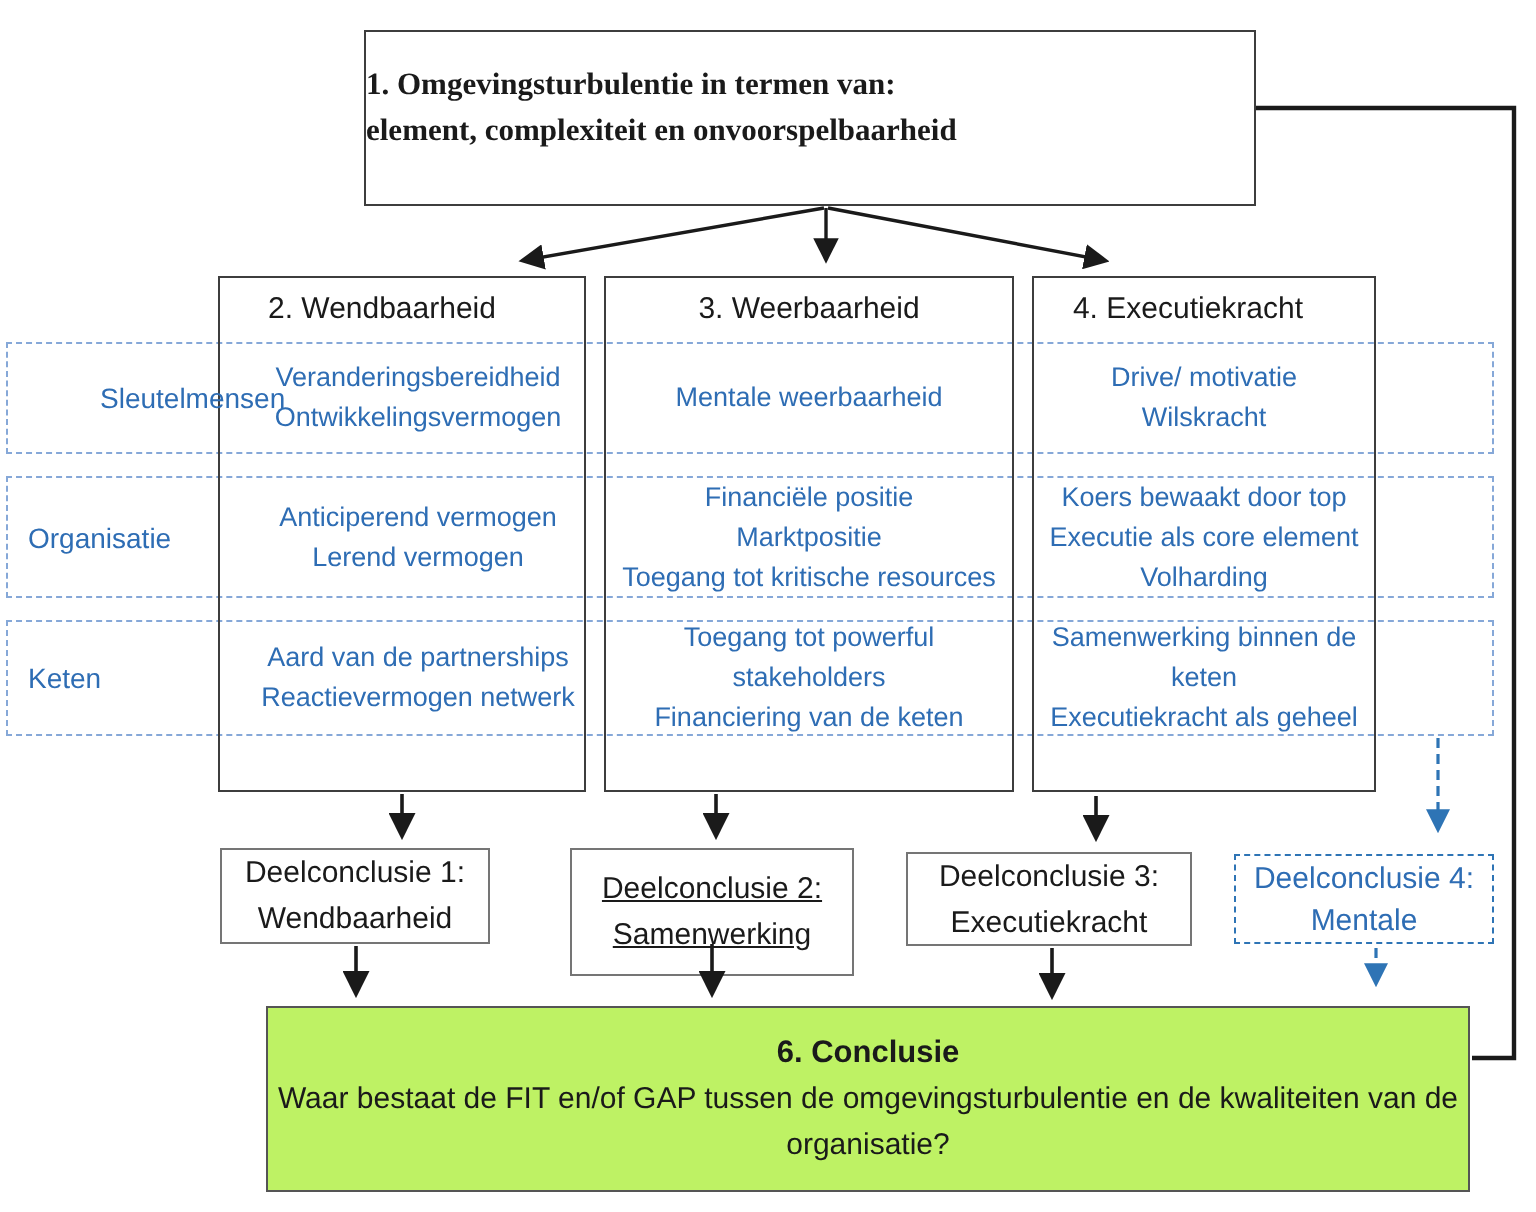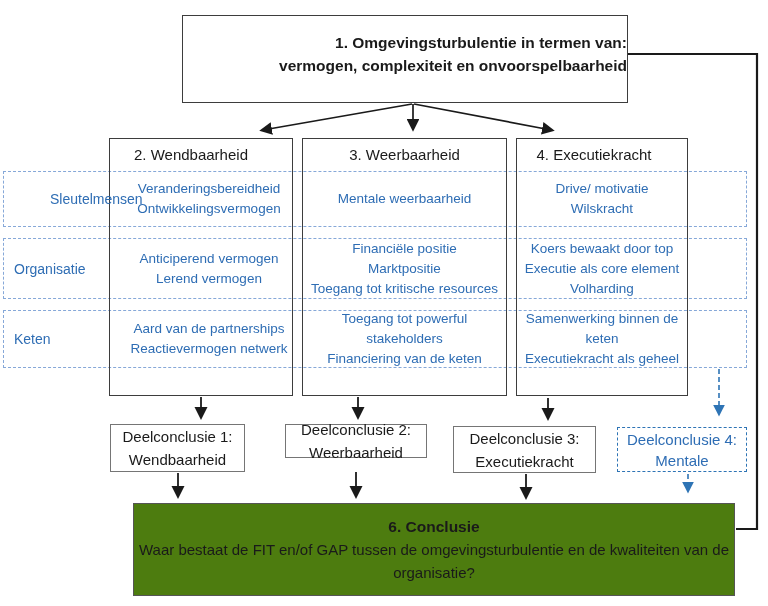--- a/index.html
+++ b/index.html
@@ -11,21 +11,21 @@
     --ink:#1A1A1A;
   }
   *{margin:0;padding:0;box-sizing:border-box;}
   html,body{background:#fff;}
   body{font-family:"Liberation Sans",sans-serif;}
   .canvas{position:relative;width:768px;height:606px;background:#fff;overflow:hidden;}
 
   
   .top-box{position:absolute;left:182px;top:15px;width:446px;height:88px;
     border:1.5px solid var(--box-border);display:flex;flex-direction:column;
-    justify-content:center;align-items:flex-end;padding-bottom:10px;}
+    justify-content:center;align-items:flex-start;padding-bottom:10px;font-family:Liberation Serif, serif;}
   .top-box .l{font-weight:bold;font-size:15.5px;line-height:23px;color:var(--ink);text-align:center;}
 
   
   .dash-row{position:absolute;left:3px;width:744px;border:1px dashed var(--row-border);z-index:1;}
   .row-0{top:171px;height:56px;}
   .row-1{top:238px;height:61px;}
   .row-2{top:310px;height:58px;}
 
   .row-label{position:absolute;left:14px;color:var(--blue-text);font-size:14px;z-index:3;
     display:flex;align-items:center;}
@@ -54,43 +54,43 @@
   .cx-c{left:516px;width:172px;}
   .cy-0{top:171px;height:56px;}
   .cy-1{top:238px;height:61px;}
   .cy-2{top:310px;height:58px;}
 
   
   .sub-box{position:absolute;border:1.5px solid var(--sub-border);display:flex;flex-direction:column;
     justify-content:center;align-items:center;font-size:15px;line-height:23px;color:var(--ink);
     text-align:left;z-index:3;background:#fff;}
   .sub-1{left:110px;top:424px;width:135px;height:48px;}
-  .sub-2{left:285px;top:424px;width:142px;height:34px;}
+  .sub-2{left:285px;top:424px;width:142px;height:64px;text-decoration:underline;}
   .sub-3{left:453px;top:426px;width:143px;height:47px;}
   .sub-4{left:617px;top:427px;width:130px;height:45px;border:1px dashed var(--accent-blue);
     color:var(--blue-text);line-height:21px;}
 
   
   .conclusion-box{position:absolute;left:133px;top:503px;width:602px;height:93px;
     border:1.5px solid #555;display:flex;flex-direction:column;justify-content:center;
-    align-items:center;z-index:3;background:#4d7c0f;}
+    align-items:center;z-index:3;background:#bef264;}
   .conclusion-box .t{font-weight:bold;font-size:15.5px;line-height:23px;color:var(--ink);}
   .conclusion-box .b{font-size:15px;line-height:23px;color:var(--ink);text-align:center;width:596px;}
 
   
   svg.wires{position:absolute;left:0;top:0;width:768px;height:606px;z-index:4;pointer-events:none;}
 </style>
 </head>
 <body>
 
 <div class="canvas">
 
   <div class="top-box">
     <div class="l">1. Omgevingsturbulentie in termen van:</div>
-    <div class="l">vermogen, complexiteit en onvoorspelbaarheid</div>
+    <div class="l">element, complexiteit en onvoorspelbaarheid</div>
   </div>
 
   <div class="dash-row row-0"></div>
   <div class="dash-row row-1"></div>
   <div class="dash-row row-2"></div>
 
   <div class="row-label rl-0">Sleutelmensen</div>
   <div class="row-label rl-1">Organisatie</div>
   <div class="row-label rl-2">Keten</div>
 
@@ -125,21 +125,21 @@
   <div class="cell cx-c cy-2">Samenwerking binnen de
 keten
 Executiekracht als geheel</div>
 
   <div class="sub-box sub-1">
     <div>Deelconclusie 1:</div>
     <div>Wendbaarheid</div>
   </div>
   <div class="sub-box sub-2">
     <div>Deelconclusie 2:</div>
-    <div>Weerbaarheid</div>
+    <div>Samenwerking</div>
   </div>
   <div class="sub-box sub-3">
     <div>Deelconclusie 3:</div>
     <div>Executiekracht</div>
   </div>
   <div class="sub-box sub-4">
     <div>Deelconclusie 4:</div>
     <div>Mentale</div>
   </div>
 

